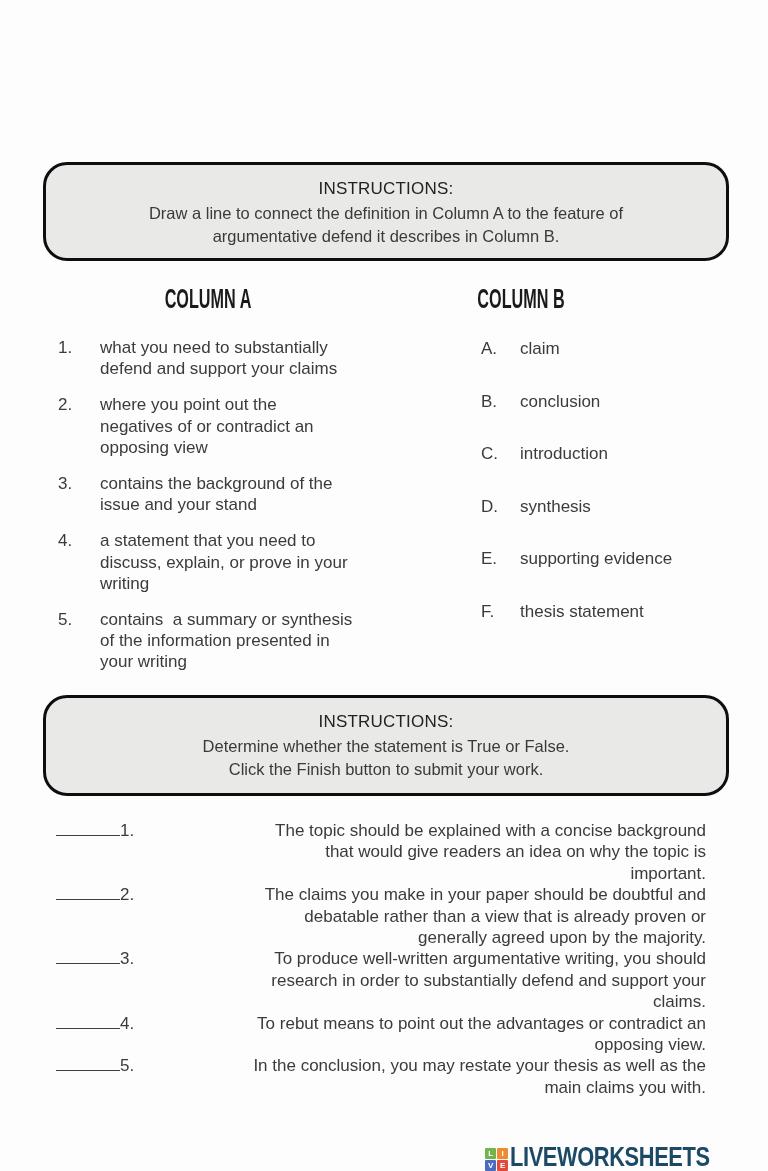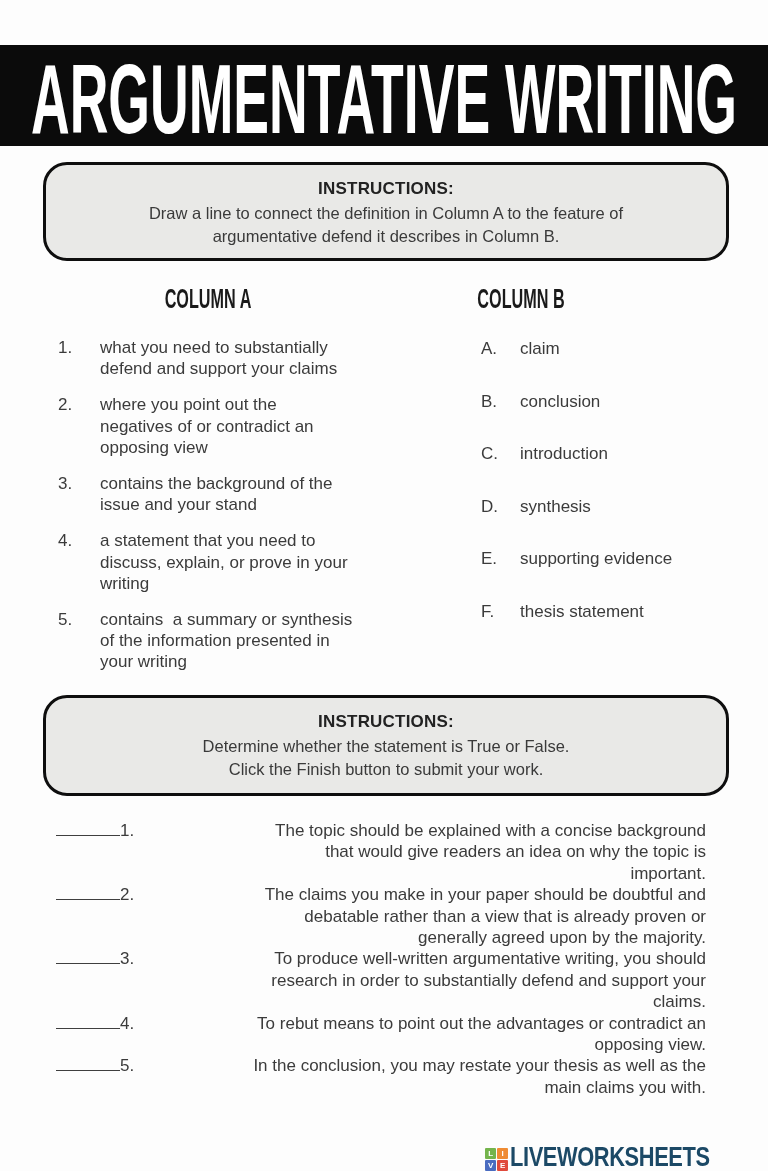--- a/index.html
+++ b/index.html
@@ -27,21 +27,21 @@
     position: absolute;
     left: 43px;
     width: 686px;
     background: #e9e9e7;
     border: 3px solid #0e0e0e;
     border-radius: 24px;
     text-align: center;
     padding-top: 14px;
   }
   .instr-box .instr-heading {
-    font-weight: bold;
+    font-weight: normal;
     font-size: 17px;
     color: #222222;
     letter-spacing: 0.2px;
     margin-bottom: 3px;
   }
   .instr-box .instr-body {
     font-size: 16.5px;
     line-height: 22.5px;
     color: #3a3a3a;
     white-space: pre-wrap;
@@ -148,25 +148,20 @@
     transform: scaleX(0.78);
     transform-origin: left center;
     letter-spacing: -0.5px;
   }
 </style>
 </head>
 <body>
 
 <div class="page">
 
-  <div class="banner">
-    <svg width="768" height="101" viewBox="0 0 768 101">
-      <text x="384" y="88" text-anchor="middle" fill="#ffffff" font-family="Liberation Sans, sans-serif" font-weight="bold" font-size="99" textLength="706" lengthAdjust="spacingAndGlyphs">ARGUMENTATIVE WRITING</text>
-    </svg>
-  </div>
 
   <div class="instr-box" id="instructions-matching">
     <div class="instr-heading">INSTRUCTIONS:</div>
     <div class="instr-body">Draw a line to connect the definition in Column A to the feature of
 argumentative defend it describes in Column B.</div>
   </div>
 
   <div class="col-header" id="col-a-header">COLUMN A</div>
   <div class="col-header" id="col-b-header">COLUMN B</div>
 

